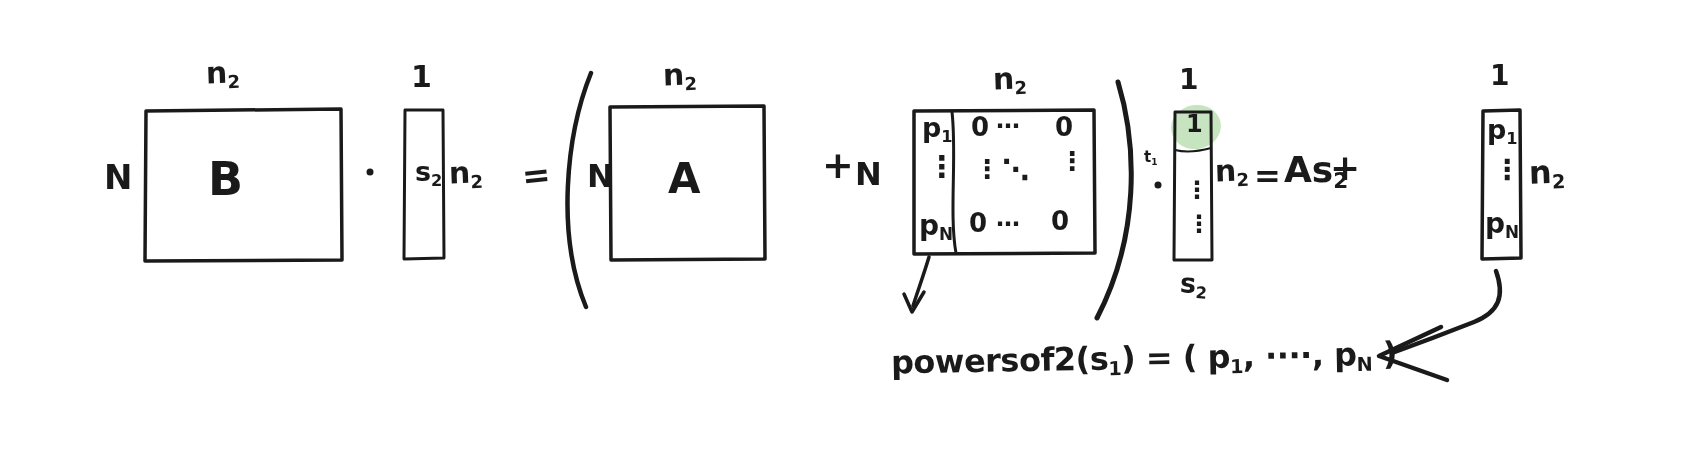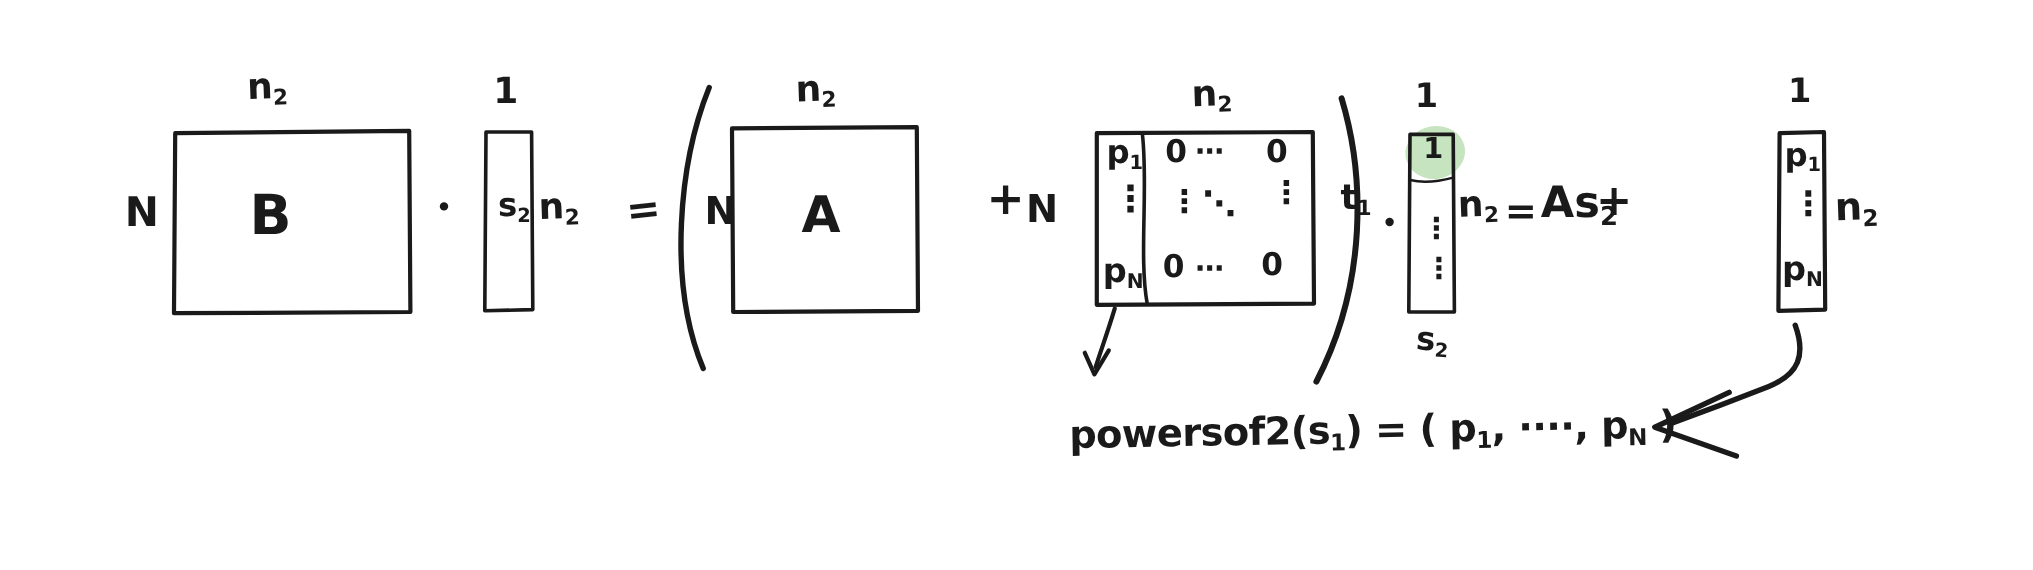--- a/index.html
+++ b/index.html
@@ -82,21 +82,21 @@
   <div class="lbl" style="left:1055px;top:114px;font-size:26px"><span>0</span></div>
   <div class="lbl" style="left:974px;top:156px;font-size:26px"><span>⋮</span></div>
   <div class="lbl" style="left:1002px;top:156px;font-size:28px"><span>⋱</span></div>
   <div class="lbl" style="left:1059px;top:148px;font-size:26px"><span>⋮</span></div>
   <div class="lbl" style="left:969px;top:210px;font-size:26px"><span>0</span></div>
   <div class="lbl" style="left:996px;top:212px;font-size:24px"><span>⋯</span></div>
   <div class="lbl" style="left:1051px;top:208px;font-size:26px"><span>0</span></div>
 
   <div class="lbl" style="left:1179px;top:66px;font-size:28px"><span>1</span></div>
   <div class="lbl" style="left:1186px;top:112px;font-size:24px"><span>1</span></div>
-  <div class="lbl" style="left:1117px;top:150px;font-size:29px"><span>t</span><span class="sub">1</span></div>
+  <div class="lbl" style="left:1144px;top:150px;font-size:15px"><span>t</span><span class="sub">1</span></div>
   <div class="lbl" style="left:1185px;top:178px;font-size:24px"><span>⋮</span></div>
   <div class="lbl" style="left:1187px;top:212px;font-size:24px"><span>⋮</span></div>
   <div class="lbl" style="left:1180px;top:270px;font-size:27px;transform:rotate(4deg)"><span>s</span><span class="sub">2</span></div>
   <div class="lbl" style="left:1215px;top:156px;font-size:30px;transform:rotate(-2deg)"><span>n</span><span class="sub">2</span></div>
 
   <div class="lbl" style="left:1254px;top:160px;font-size:32px"><span>=</span></div>
   <div class="lbl" style="left:1284px;top:152px;font-size:36px"><span>As</span><span class="sub">2</span></div>
   <div class="lbl" style="left:1330px;top:150px;font-size:36px"><span>+</span></div>
 
   <div class="lbl" style="left:1490px;top:62px;font-size:28px"><span>1</span></div>

